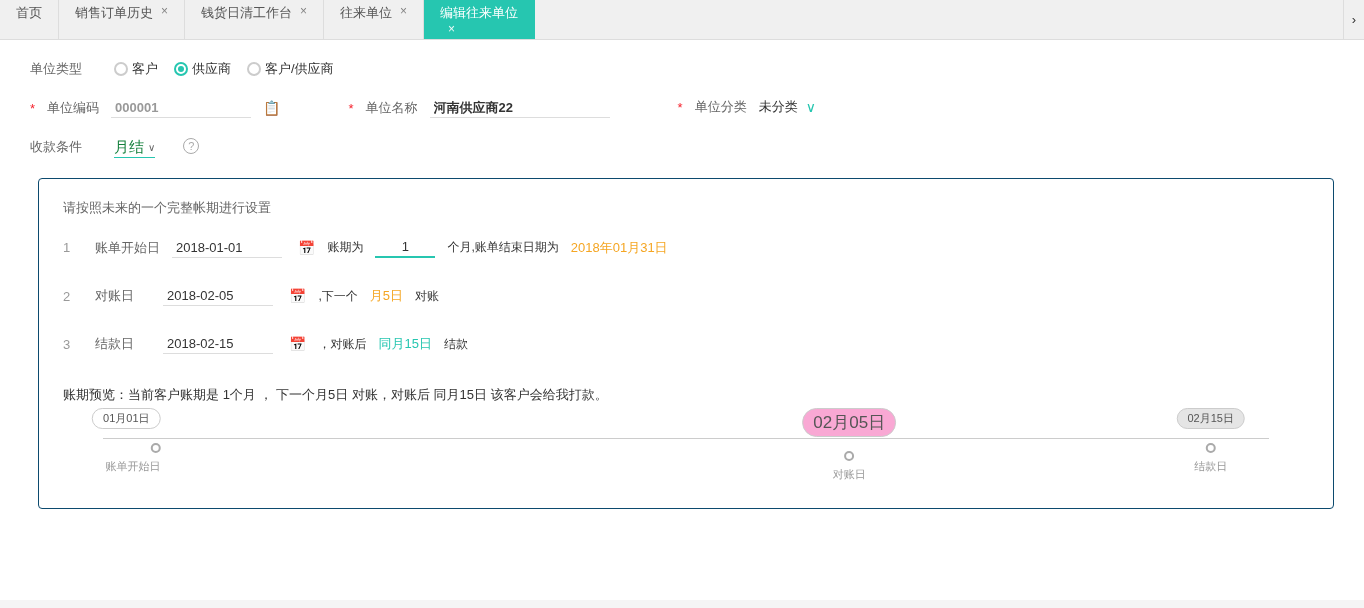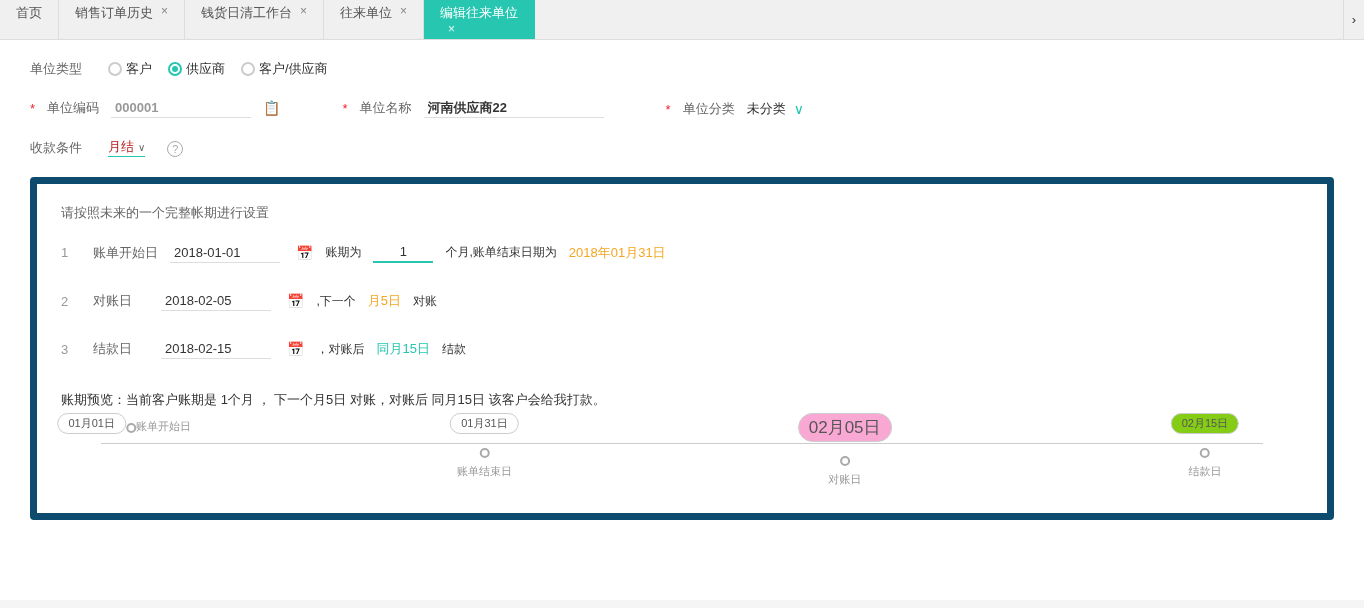--- a/index.html
+++ b/index.html
@@ -26,21 +26,21 @@
     .tab.active .close-btn { opacity: 0.9; }
     .tab-arrow {
       margin-left: auto; display: flex; align-items: center;
       padding: 0 8px; cursor: pointer; border-left: 1px solid #ddd;
     }
 
     
     .main-content { background: #fff; padding: 20px 30px; min-height: 560px; }
 
     
-    .form-row { display: flex; align-items: flex-end; margin-bottom: 20px; flex-wrap: wrap; gap: 22px; }
+    .form-row { display: flex; align-items: flex-start; margin-bottom: 20px; flex-wrap: wrap; gap: 28px; }
     .form-label { color: #666; font-size: 13px; margin-right: 4px; }
     .required-star { color: #f5222d; margin-right: 4px; }
     .radio-group { display: flex; align-items: center; gap: 16px; }
     .radio-item { display: flex; align-items: center; gap: 4px; cursor: pointer; }
     .radio-circle {
       width: 14px; height: 14px; border-radius: 50%;
       border: 2px solid #ccc; display: flex; align-items: center; justify-content: center;
     }
     .radio-circle.checked { border-color: #26c6b0; }
     .radio-circle.checked::after {
@@ -55,36 +55,36 @@
       font-weight: bold;
     }
 
     .unit-code-input { width: 140px; color: #999; }
     .unit-name-input { width: 180px; }
 
     .dropdown-btn {
       display: flex; align-items: center; gap: 4px; cursor: pointer;
       border-bottom: 1px solid #26c6b0;
     }
-    .dropdown-value { color: #b91c1c; font-size: 13px; }
+    .dropdown-value { color: #15803d; font-size: 15px; }
     .chevron-icon { color: #666; font-size: 10px; }
     .category-value { color: #333; }
 
     .help-icon {
       width: 16px; height: 16px; border-radius: 50%; border: 1px solid #aaa;
       display: flex; align-items: center; justify-content: center;
       font-size: 11px; color: #aaa; cursor: pointer;
     }
 
     .calendar-icon { color: #26c6b0; cursor: pointer; font-size: 14px; margin-left: 4px; }
 
     
     .panel {
-      border: 7px solid #0c4a6e; border-radius: 4px;
-      padding: 20px 24px; margin-top: 8px;
+      border: 1px solid #0c4a6e; border-radius: 4px;
+      padding: 20px 24px; margin-top: 8px; margin-left: 8px;
     }
     .panel-title { font-size: 13px; color: #666; margin-bottom: 20px; }
 
     
     .setting-row { display: flex; align-items: center; margin-bottom: 28px; gap: 12px; }
     .row-number { color: #999; font-size: 13px; min-width: 20px; }
     .row-label { color: #666; font-size: 13px; min-width: 56px; }
     .date-input {
       border: none; border-bottom: 1px solid #ddd; outline: none;
       font-size: 13px; color: #333; padding: 2px 4px; background: transparent;
@@ -230,36 +230,31 @@
       <span class="preview-text">，</span>
       <span class="preview-text highlight-orange">下一个月5日</span>
       <span class="preview-text">对账，对账后</span>
       <span class="preview-text highlight-teal">同月15日</span>
       <span class="preview-text">该客户会给我打款。</span>
     </div>
 
     <div class="tl-outer">
       <div class="tl-base-line"></div>
 
-    <div style="position: absolute; left: 2%; top: 0px; transform: translateX(-50%); display: flex; align-items: flex-start; z-index: 2;">
+    <div style="position: absolute; left: 2%; top: 0px; transform: translateX(-50%); display: flex; flex-direction: column; align-items: flex-end; z-index: 2;">
           <div style="background: rgb(255, 255, 255); border: 1px solid rgb(204, 204, 204); border-radius: 20px; padding: 2px 10px; font-size: 11px; color: rgb(85, 85, 85); margin-bottom: 4px; white-space: nowrap;">01月01日</div>
           <div style="width: 10px; height: 10px; border-radius: 50%; background: rgb(255, 255, 255); border: 2px solid rgb(170, 170, 170); margin-top: 10px;"></div>
           <div style="font-size: 11px; color: rgb(153, 153, 153); white-space: nowrap; margin-top: 6px;">账单开始日</div>
-        </div>
-        <div style="position: absolute; left: 33%; top: 0px; transform: translateX(-50%); display: flex; flex-direction: column; align-items: center; z-index: 2;">
-          <div style="background: rgb(255, 255, 255); border: 1px solid rgb(204, 204, 204); border-radius: 20px; padding: 2px 10px; font-size: 11px; color: rgb(85, 85, 85); margin-bottom: 4px; white-space: nowrap;">01月31日</div>
-          <div style="width: 10px; height: 10px; border-radius: 50%; background: rgb(255, 255, 255); border: 2px solid rgb(170, 170, 170); margin-top: 10px;"></div>
-          <div style="font-size: 11px; color: rgb(153, 153, 153); white-space: nowrap; margin-top: 6px;">账单结束日</div>
         </div>
         <div style="position: absolute; left: 64%; top: 0px; transform: translateX(-50%); display: flex; flex-direction: column; align-items: center; z-index: 2;">
           <div style="background: #f9a8d4; border: 1px solid rgb(204, 204, 204); border-radius: 20px; padding: 2px 10px; font-size: 17px; color: rgb(85, 85, 85); margin-bottom: 4px; white-space: nowrap;">02月05日</div>
           <div style="width: 10px; height: 10px; border-radius: 50%; background: rgb(255, 255, 255); border: 2px solid rgb(170, 170, 170); margin-top: 10px;"></div>
           <div style="font-size: 11px; color: rgb(153, 153, 153); white-space: nowrap; margin-top: 6px;">对账日</div>
         </div>
         <div style="position: absolute; left: 95%; top: 0px; transform: translateX(-50%); display: flex; flex-direction: column; align-items: center; z-index: 2;">
-          <div style="background: #84cc16; border: 1px solid rgb(204, 204, 204); border-radius: 20px; padding: 2px 10px; font-size: 11px; color: rgb(85, 85, 85); margin-bottom: 4px; white-space: nowrap;">02月15日</div>
+          <div style="background: #e5e5e5; border: 1px solid rgb(204, 204, 204); border-radius: 20px; padding: 2px 10px; font-size: 11px; color: rgb(85, 85, 85); margin-bottom: 4px; white-space: nowrap;">02月15日</div>
           <div style="width: 10px; height: 10px; border-radius: 50%; background: rgb(255, 255, 255); border: 2px solid rgb(170, 170, 170); margin-top: 10px;"></div>
           <div style="font-size: 11px; color: rgb(153, 153, 153); white-space: nowrap; margin-top: 6px;">结款日</div>
         </div>
       </div>
 
   </div>
 </div>
 
 </body></html>

